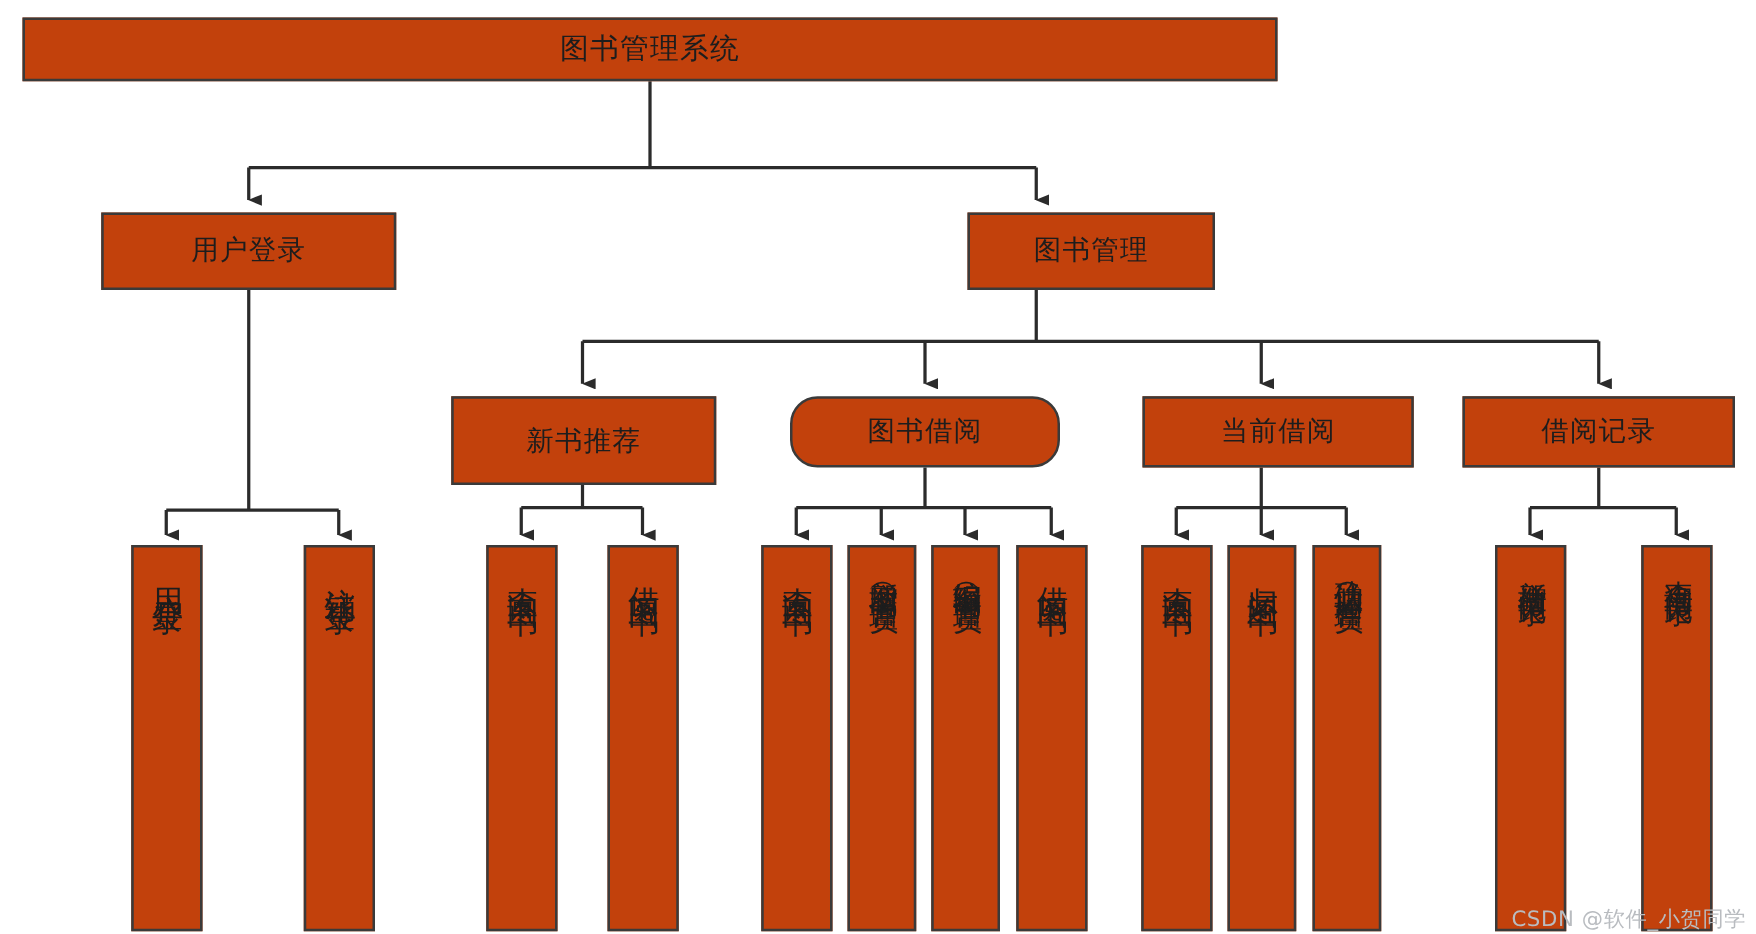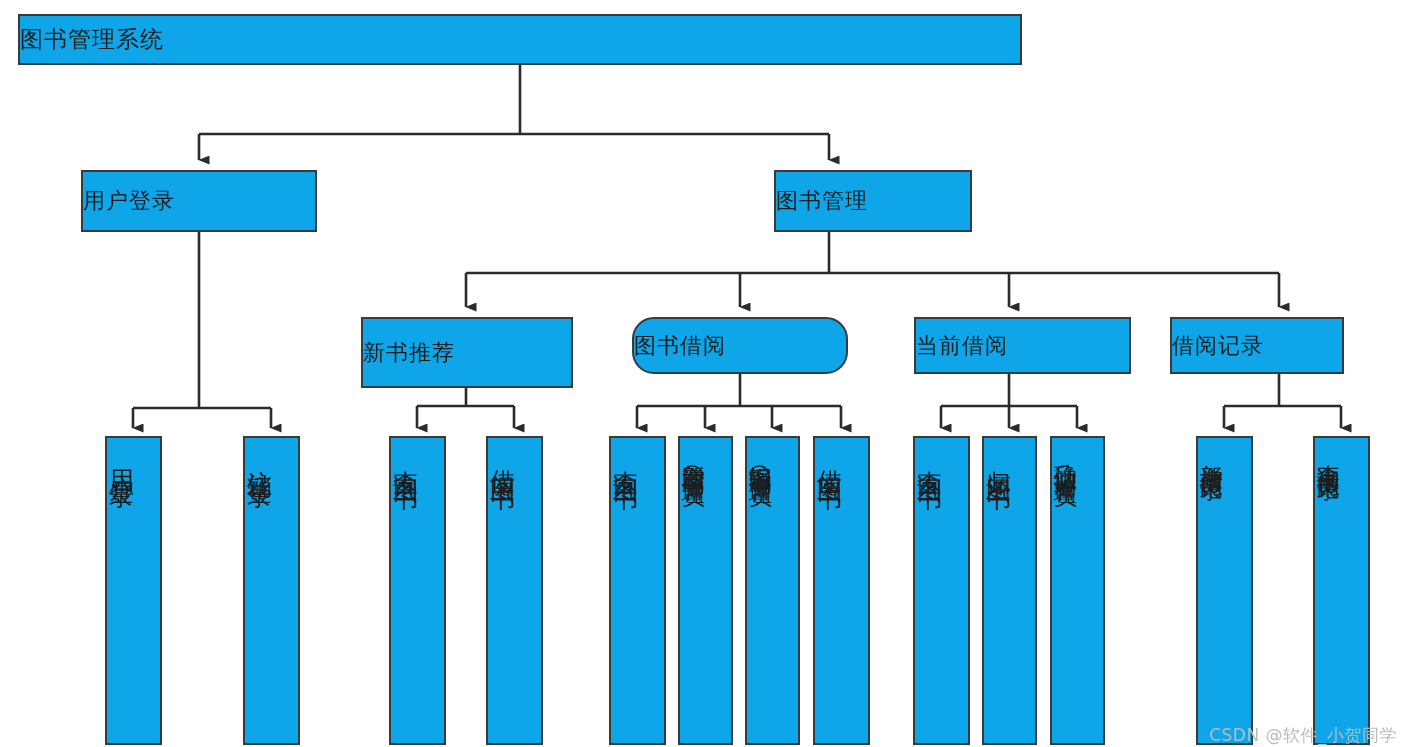--- a/index.html
+++ b/index.html
@@ -9,25 +9,25 @@
     background:#ffffff;
     font-family:"DejaVu Sans","Liberation Sans",sans-serif;
     overflow:hidden;
   }
   #canvas{position:relative;width:1405px;height:747px;}
   svg.lines{position:absolute;left:0;top:0;width:1405px;height:747px;pointer-events:none;}
 
   .node{
     position:absolute;
     box-sizing:border-box;
-    background:#0ea5e9;
+    background:#c2410c;
     border:2.5px solid #3a3a3a;
     display:flex;
     align-items:center;
-    justify-content:flex-start;
+    justify-content:center;
     color:#1d1d1d;
   }
   .node .lbl{
     display:block;
     text-align:center;
     line-height:1.05;
     white-space:nowrap;
   }
   
   .node.h .lbl{font-size:22px;letter-spacing:1px;}
@@ -126,21 +126,21 @@
 
   <div class="node h" style="left:361px;top:317px;width:212px;height:71px;font-family:Liberation Serif, serif;">
     <span class="lbl">新书推荐</span>
   </div>
   <div class="node h" style="left:632px;top:317px;width:216px;height:57px;border-radius:22px;">
     <span class="lbl">图书借阅</span>
   </div>
   <div class="node h" style="left:901px;top:317px;width:217px;height:57px;margin-left:13px;">
     <span class="lbl">当前借阅</span>
   </div>
-  <div class="node h" style="left:1170px;top:317px;width:174px;height:57px;">
+  <div class="node h" style="left:1170px;top:317px;width:218px;height:57px;">
     <span class="lbl">借阅记录</span>
   </div>
 
   <div class="node v" style="left:105px;top:436px;width:57px;height:309px;">
     <span class="lbl">用户登录</span>
   </div>
   <div class="node v" style="left:243px;top:436px;width:57px;height:309px;">
     <span class="lbl">注销登录</span>
   </div>
 

